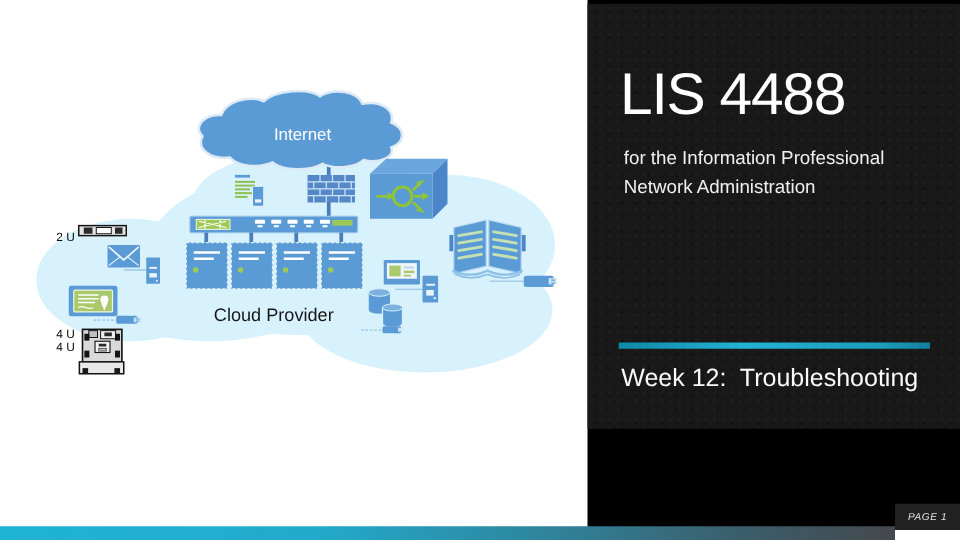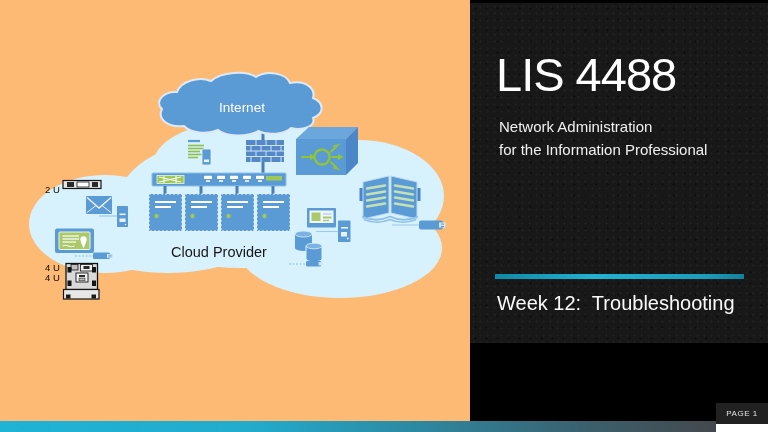--- a/index.html
+++ b/index.html
@@ -1,34 +1,34 @@
 <!DOCTYPE html>
 <html><head>
 <meta charset="utf-8">
 <style>
   html,body{margin:0;padding:0;background:#000;}
   .slide{position:relative;width:768px;height:432px;overflow:hidden;
          font-family:"Liberation Sans",sans-serif;}
-  .left-panel{position:absolute;left:0;top:0;width:470px;height:432px;background:#fdba74;}
+  .left-panel{position:absolute;left:0;top:0;width:470px;height:432px;background:#ffffff;}
   .right-panel{position:absolute;left:470px;top:3px;width:298px;height:340px;
     background-color:#181818;
     background-image:radial-gradient(rgba(255,255,255,.03) 1px,transparent 1.2px),
                      radial-gradient(rgba(0,0,0,.35) 1px,transparent 1.3px);
     background-size:7px 7px,11px 11px;padding-left:12px;}
   .course-code{position:absolute;left:26px;top:44px;margin:0;color:#ffffff;
     font-size:47px;font-weight:300;letter-spacing:-1px;white-space:nowrap;}
   .subtitle{position:absolute;left:29px;top:112px;color:#f0f0f0;
     font-size:15px;line-height:23px;font-weight:400;}
   .accent-rule{position:absolute;left:25px;top:271px;width:249px;height:5px;
     background:linear-gradient(90deg,#0f89a6 0%,#22b2d4 40%,#1b9cba 85%,#12809c 100%);}
   .week-title{position:absolute;left:27px;top:289px;color:#fafafa;font-size:20px;
     white-space:pre-wrap;}
   .page-badge{position:absolute;left:246px;top:400px;width:52px;height:21px;
     background:#212121;color:#e3e3e3;font-size:8px;letter-spacing:.5px;
-    display:flex;align-items:center;justify-content:center;}
+    display:flex;align-items:center;justify-content:center;font-style:italic;}
   .corner-accent{position:absolute;left:246px;top:421px;width:52px;height:11px;background:#ffffff;}
   .bottom-bar{position:absolute;left:0;top:421px;width:716px;height:11px;
     background:linear-gradient(90deg,#1fb3d6 0%,#22abcc 35%,#2d89a2 58%,#3b5f6d 82%,#44484d 100%);}
   svg text{font-family:"Liberation Sans",sans-serif;}
 </style>
 </head>
 <body>
 
 <div class="slide">
 
@@ -275,22 +275,22 @@
         <rect x="91.5" y="294.5" width="4.5" height="4" fill="#1a1a1a"></rect>
       </g>
       <text x="45" y="270.5" font-size="9.5" fill="#0a0a0a">4 U</text>
       <text x="45" y="281" font-size="9.5" fill="#0a0a0a">4 U</text>
     </svg>
   </div>
 
   <div class="right-panel">
     <h1 class="course-code">LIS 4488</h1>
     <div class="subtitle">
+      <div>for the Information Professional</div>
       <div>Network Administration</div>
-      <div>for the Information Professional</div>
     </div>
     <div class="accent-rule"></div>
     <div class="week-title">Week 12:  Troubleshooting</div>
     <div class="page-badge">PAGE 1</div>
     <div class="corner-accent"></div>
   </div>
 
   <div class="bottom-bar"></div>
 </div>
 

